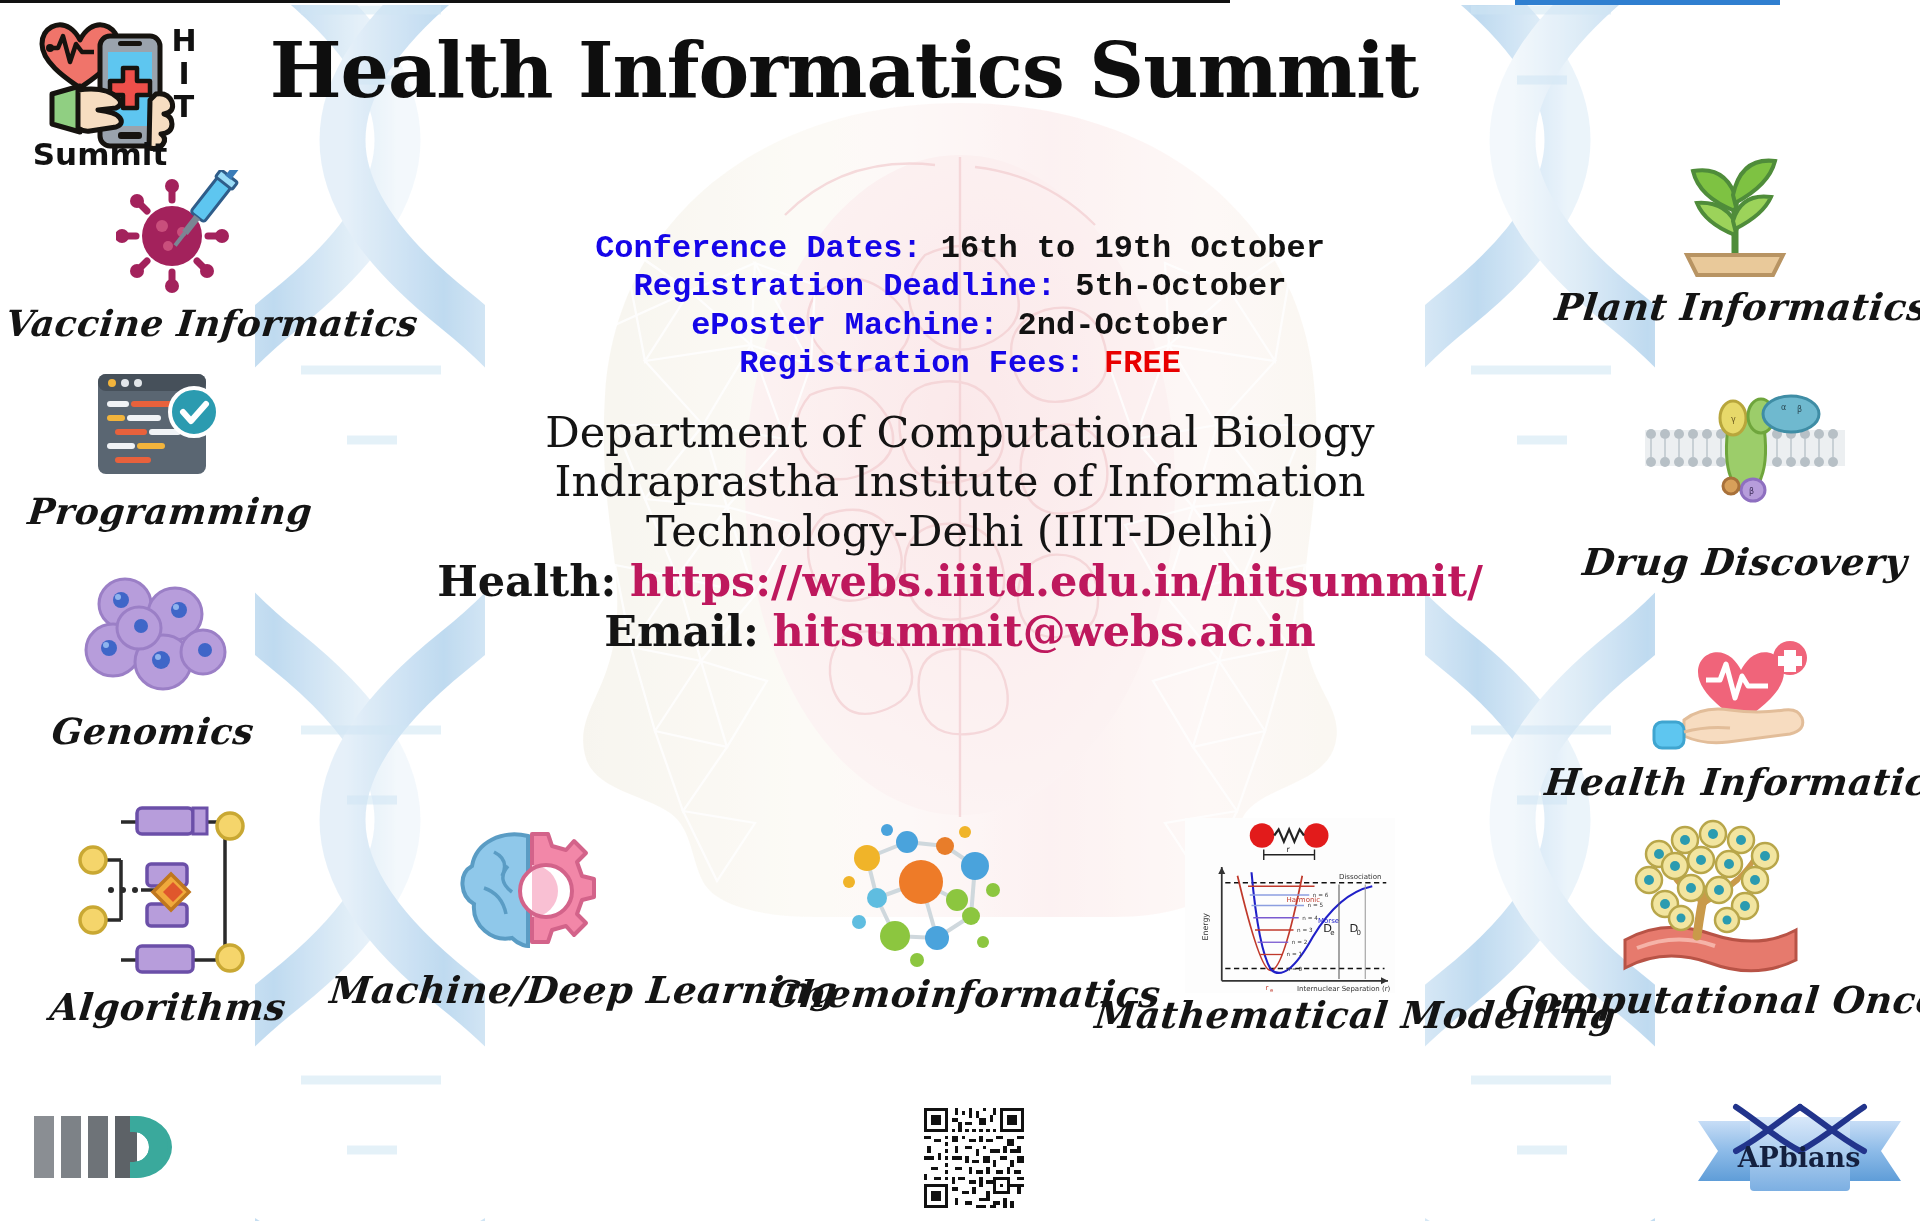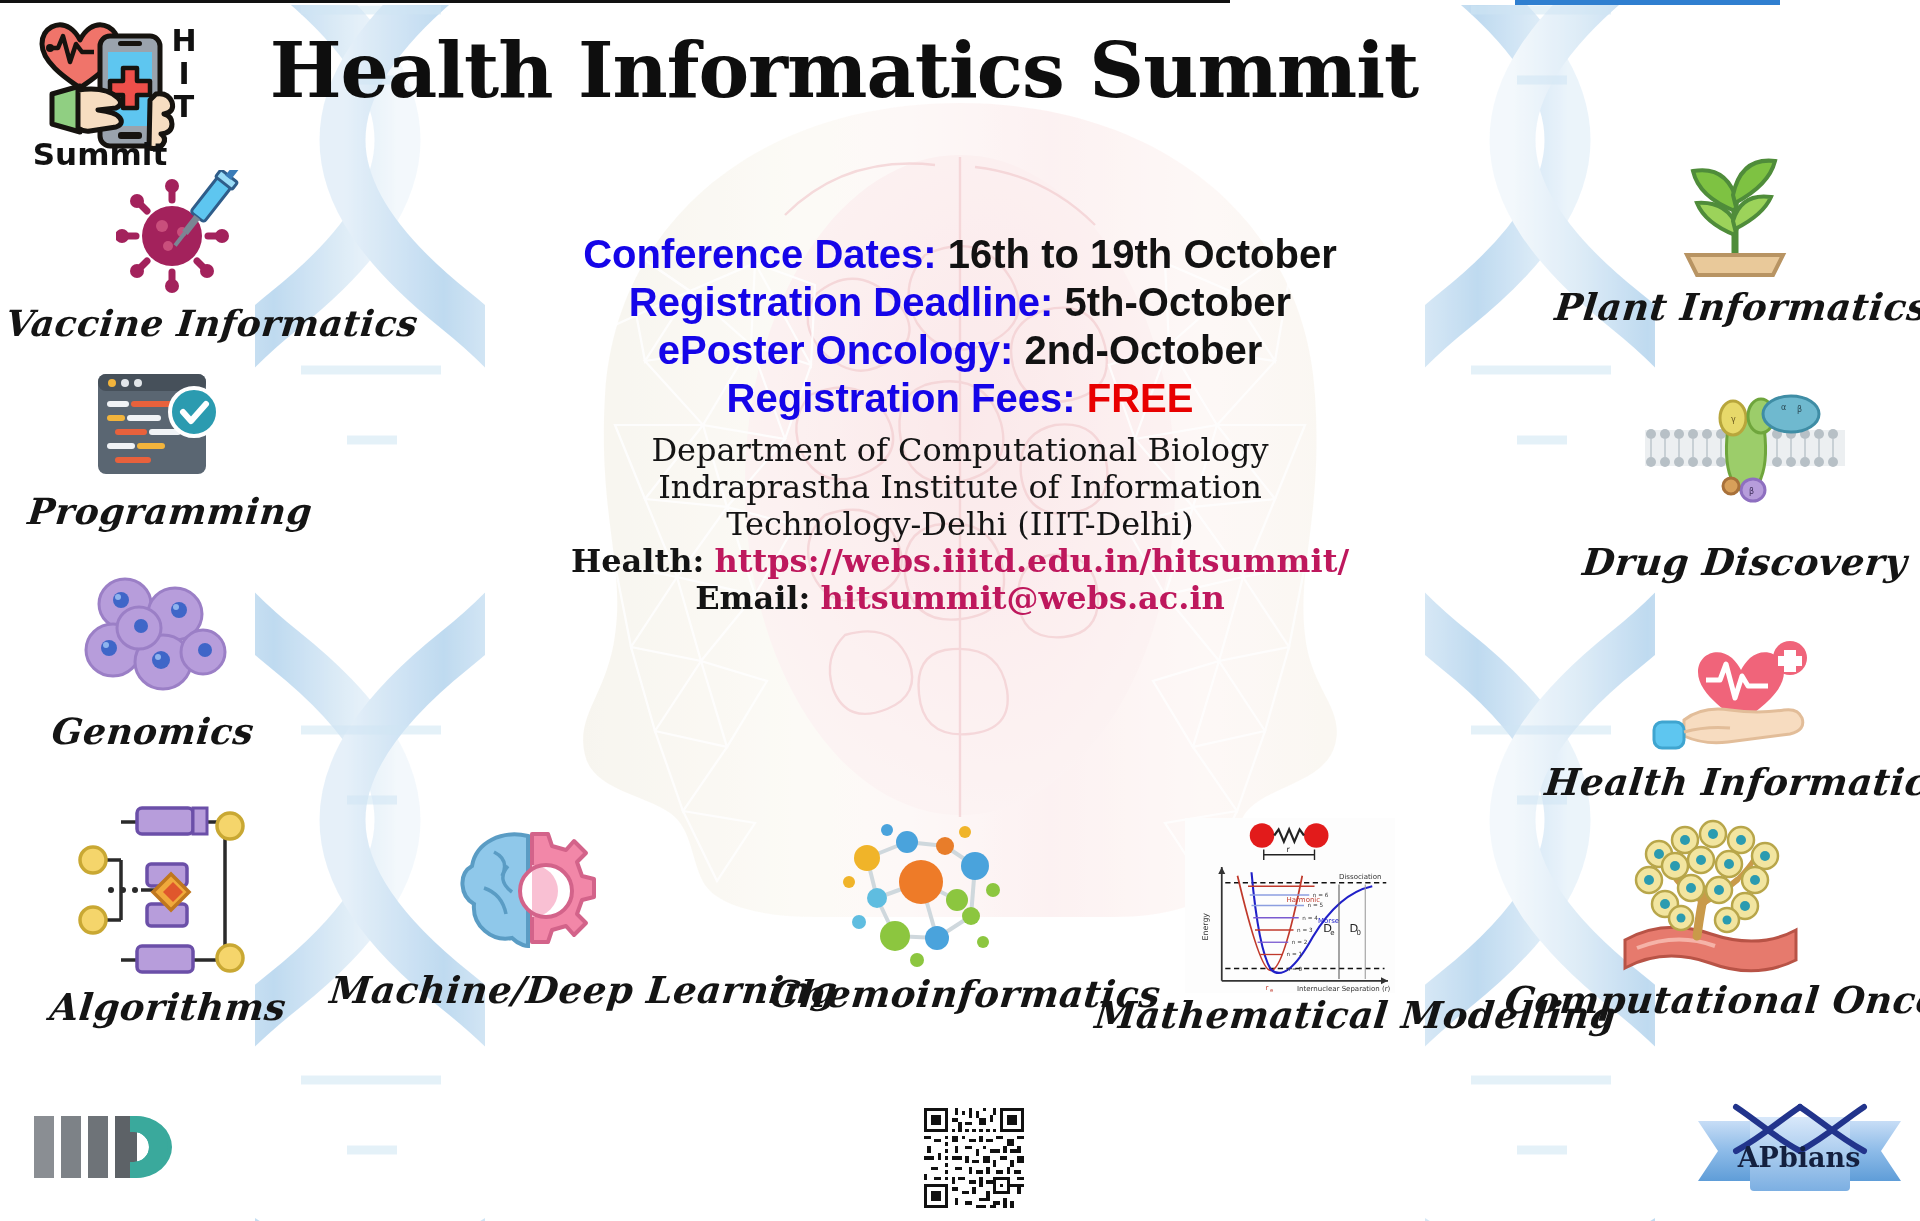--- a/index.html
+++ b/index.html
@@ -43,29 +43,29 @@
     letter-spacing: -1px;
     color: #0e0e0e;
     z-index: 6;
   }
 
   
   .center-col {
     position: absolute; left: 400px; top: 230px; width: 1120px;
     text-align: center; z-index: 6;
   }
-  .info-lines { font-size: 40px; line-height: 1.20; font-weight: 700;
-                font-family: Liberation Sans, sans-serif; }
+  .info-lines { font-size: 32px; line-height: 1.20; font-weight: 700;
+                font-family: Liberation Mono, monospace; }
   .info-lines .lbl  { color: #1505e8; }
   .info-lines .val  { color: #121212; }
   .info-lines .free { color: #e80000; }
 
   .org-block {
-    margin-top: 10px;
-    font-size: 32px; line-height: 1.16;
+    margin-top: 24px;
+    font-size: 43px; line-height: 1.16;
     font-family: "DejaVu Serif", serif;
     color: #141414;
   }
   .org-block .link {
     color: #be185d; font-weight: 700;
   }
   .org-block .lbl2 { font-weight: 700; }
 
   
   .tile { position: absolute; z-index: 5; text-align: center; }
@@ -281,21 +281,21 @@
     <div class="info-lines">
       <div>
         <span class="lbl">Conference Dates:</span>
         <span class="val">16th to 19th October</span>
       </div>
       <div>
         <span class="lbl">Registration Deadline:</span>
         <span class="val">5th-October</span>
       </div>
       <div>
-        <span class="lbl">ePoster Oncology:</span>
+        <span class="lbl">ePoster Machine:</span>
         <span class="val">2nd-October</span>
       </div>
       <div>
         <span class="lbl">Registration Fees:</span>
         <span class="free">FREE</span>
       </div>
     </div>
 
     <div class="org-block">
       <div>Department of Computational Biology</div>

